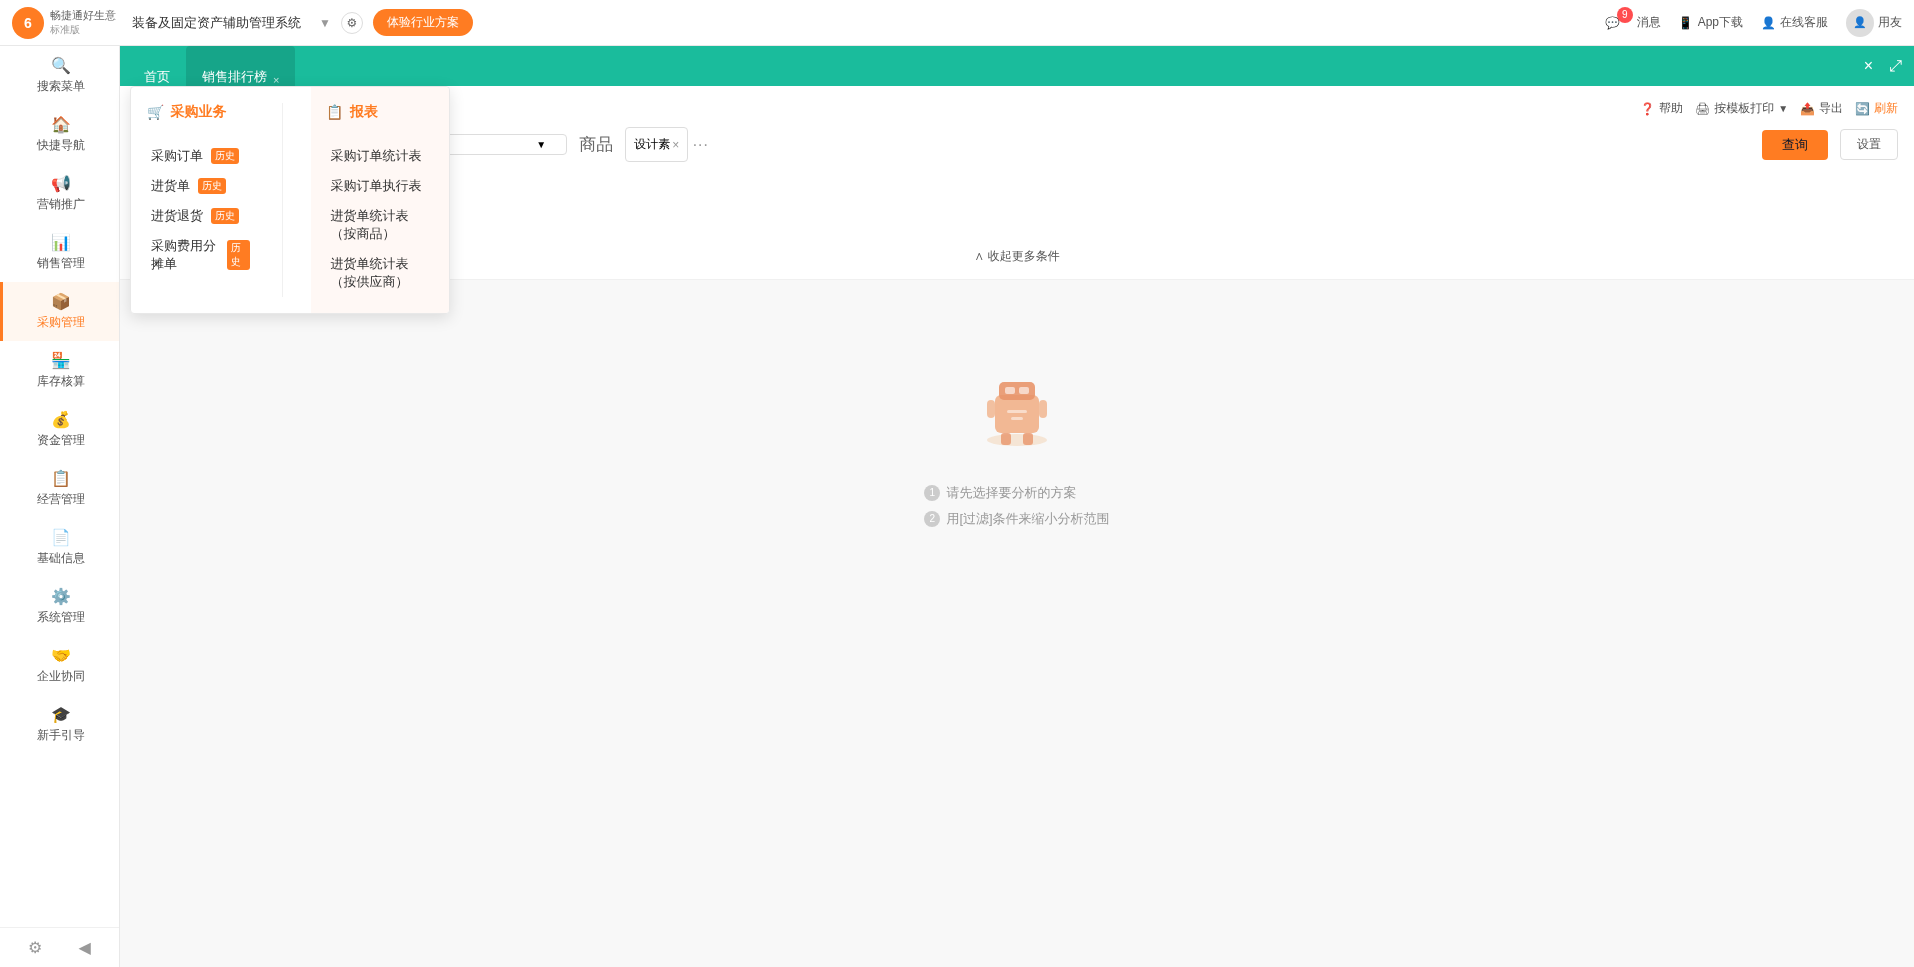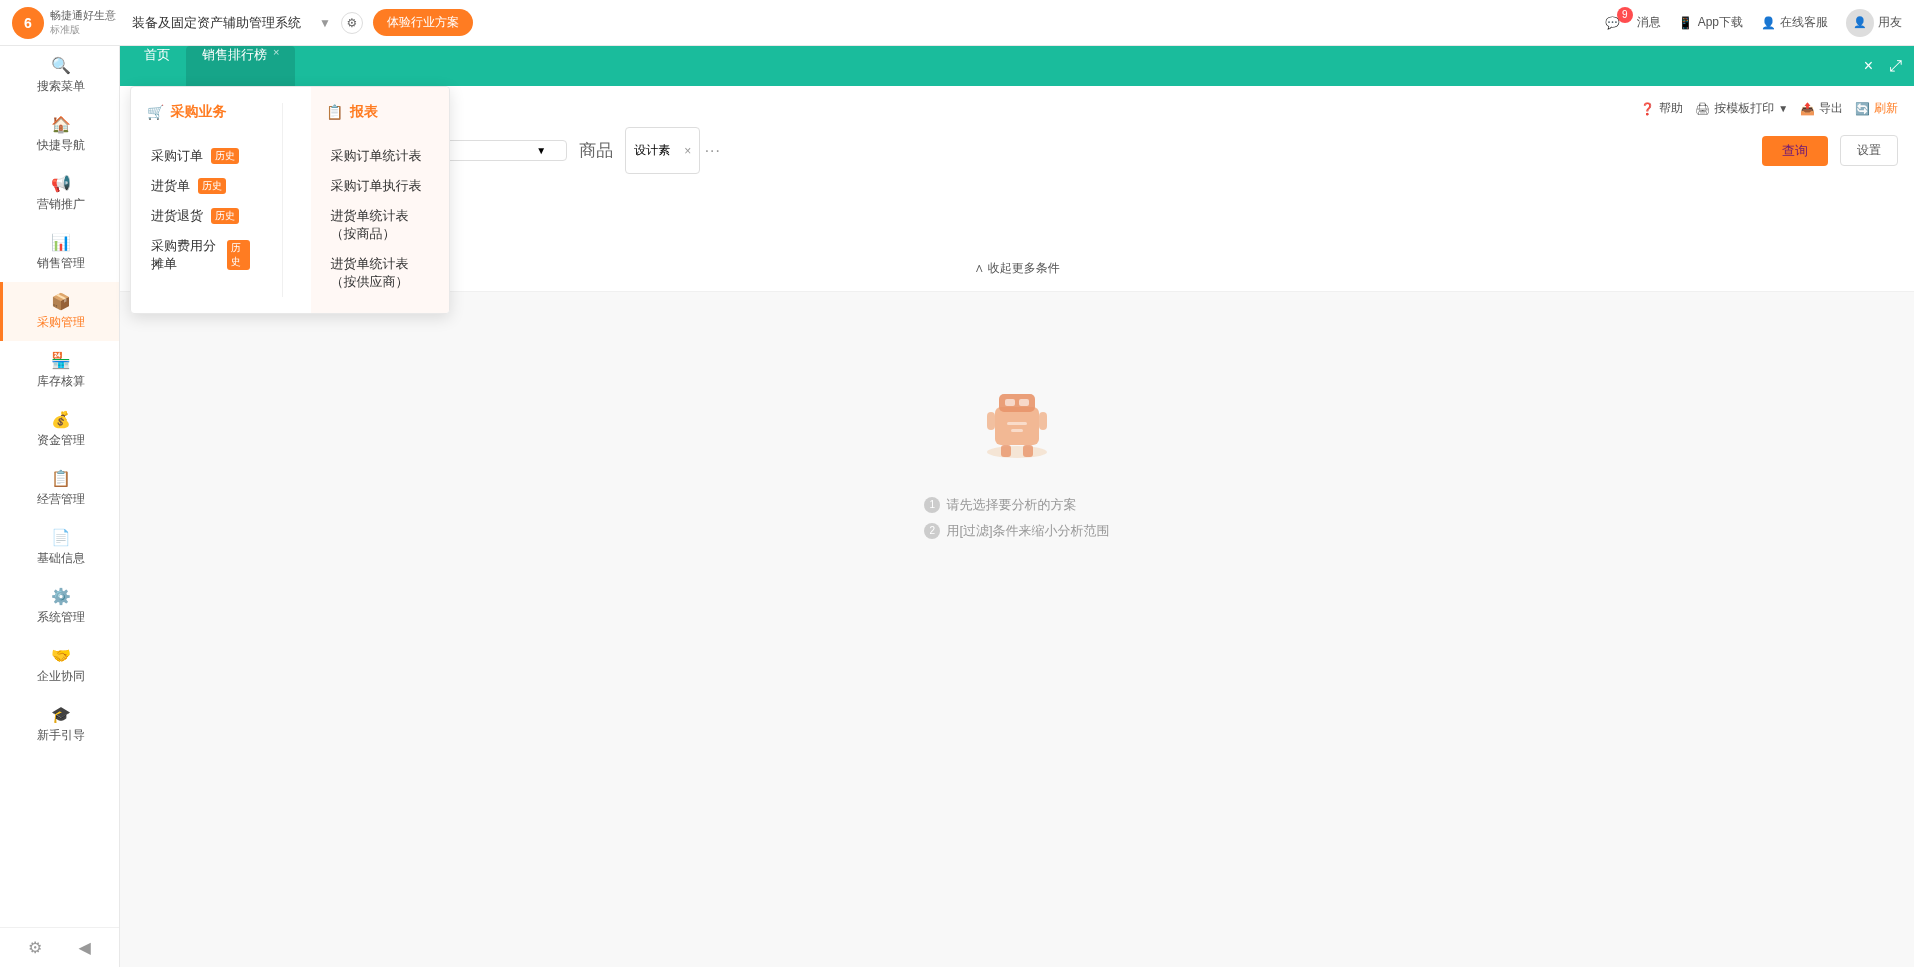--- a/index.html
+++ b/index.html
@@ -171,21 +171,21 @@
       display: flex;
       align-items: center;
       height: 40px;
       padding: 0 8px;
       position: relative;
     }
     .tab {
       padding: 0 16px;
       height: 40px;
       display: flex;
-      align-items: flex-start;
+      align-items: flex-end;
       cursor: pointer;
       font-size: 13px;
       color: white;
       gap: 6px;
     }
     .tab.home { background: transparent; }
     .tab.active {
       background: rgba(0,0,0,0.12);
       border-radius: 4px 4px 0 0;
     }
@@ -259,31 +259,31 @@
       cursor: pointer;
       display: flex;
       align-items: center;
       justify-content: space-between;
       position: relative;
     }
     .filter-tag {
       background: #fff;
       border: 1px solid #ddd;
       border-radius: 4px;
-      padding: 14px 8px;
-      font-size: 12px;
-      display: flex;
-      align-items: center;
-      gap: 14px;
+      padding: 8px 8px;
+      font-size: 12px;
+      display: flex;
+      align-items: center;
+      gap: 2px;
     }
     .tag-close { color: #999; cursor: pointer; }
     .filter-dots { color: #999; cursor: pointer; font-size: 16px; }
     .query-btn {
       background: #ff7c22;
-      color: #701a75;
+      color: #0f172a;
       border: none;
       border-radius: 4px;
       padding: 6px 20px;
       font-size: 13px;
       cursor: pointer;
     }
     .set-btn {
       border: 1px solid #ddd;
       background: #fff;
       border-radius: 4px;

